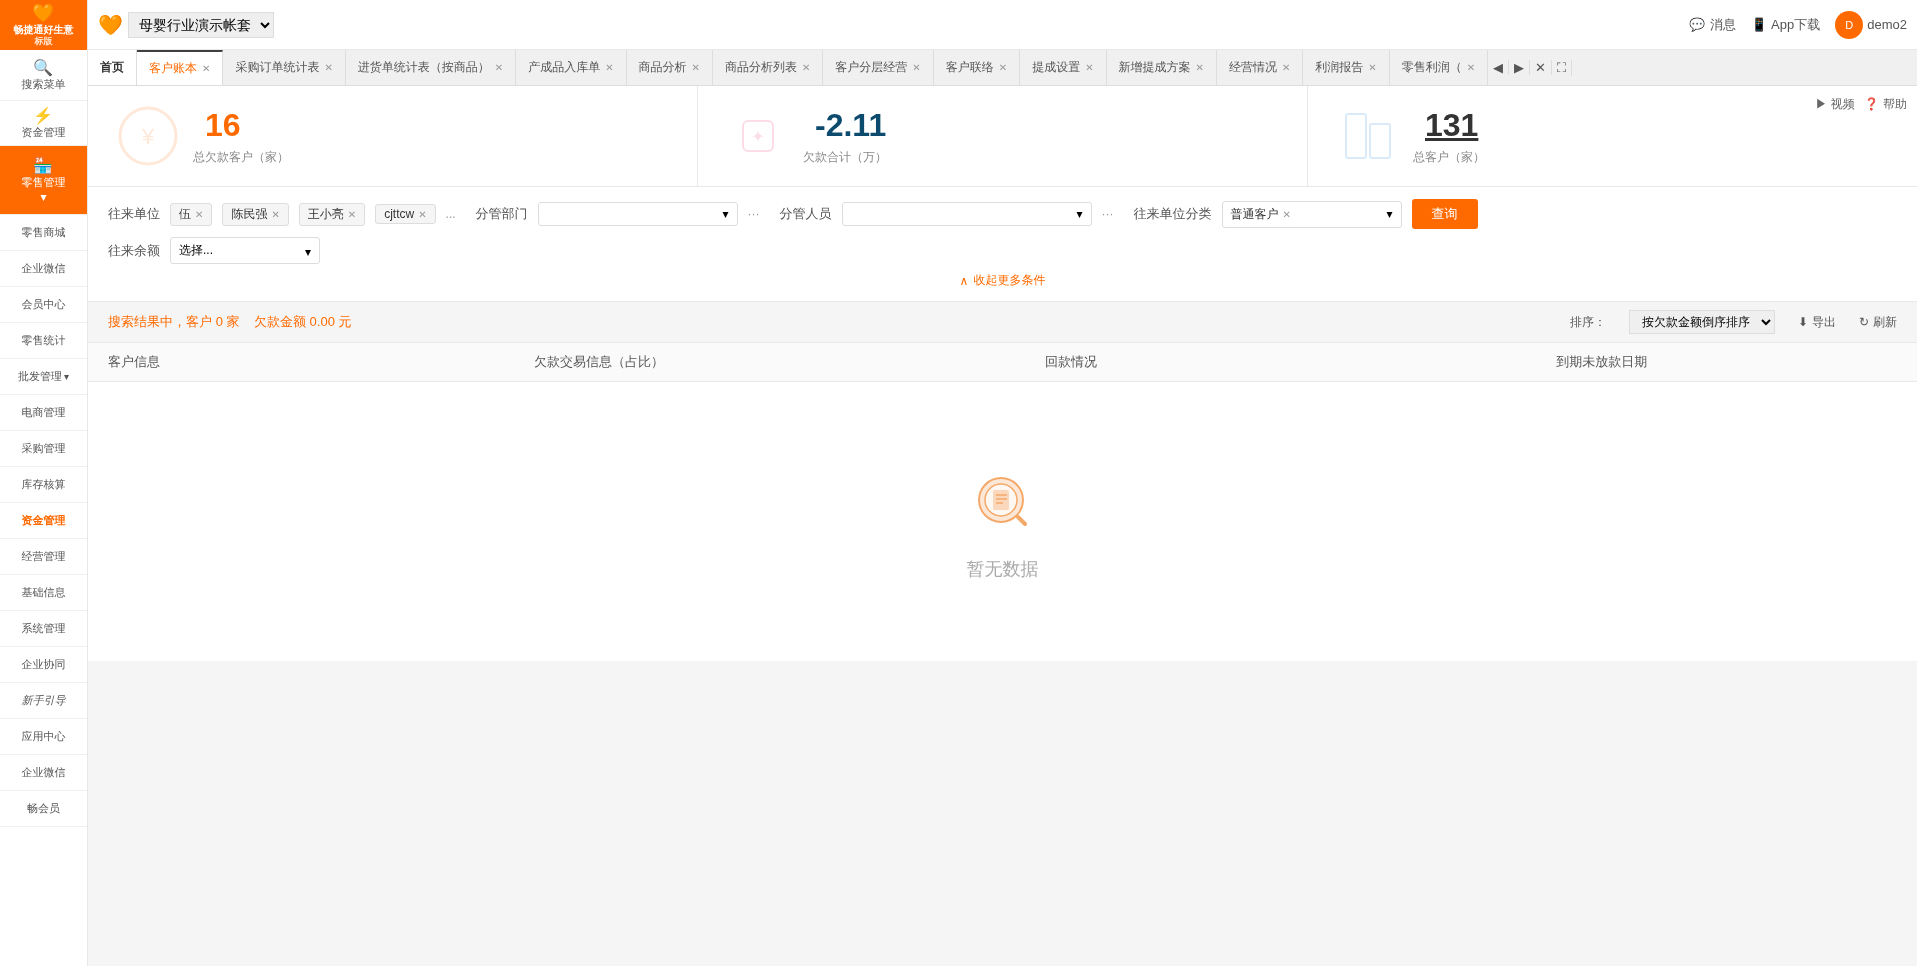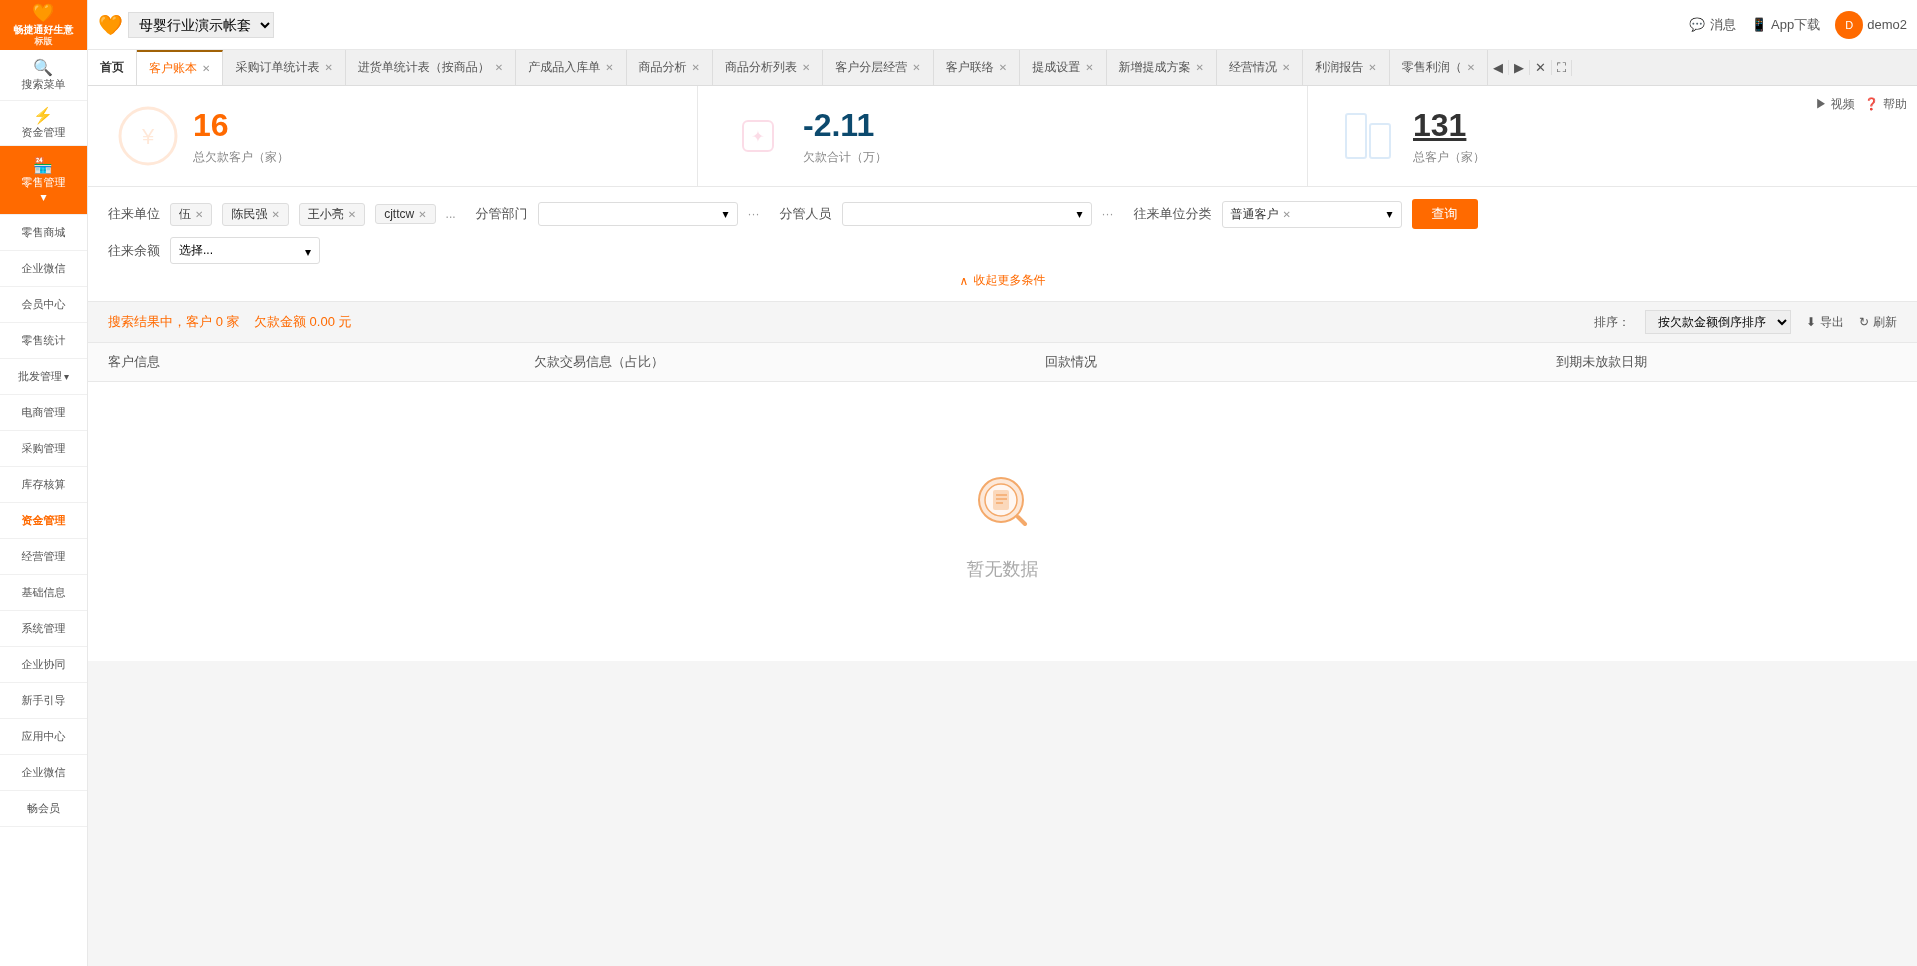--- a/index.html
+++ b/index.html
@@ -22,38 +22,38 @@
     .topbar-brand { display: flex; align-items: center; gap: 5px; font-size: 13px; color: #333; }
     .topbar-brand select { border: 1px solid #ddd; padding: 3px 6px; font-size: 12px; }
     .topbar-spacer { flex: 1; }
     .topbar-actions { display: flex; align-items: center; gap: 15px; color: #555; font-size: 13px; }
     .topbar-actions .action-item { display: flex; align-items: center; gap: 4px; cursor: pointer; }
     .avatar { width: 28px; height: 28px; border-radius: 50%; background: #ff6a00; display: flex; align-items: center; justify-content: center; color: white; font-size: 11px; }
 
     
     .tabbar { height: 36px; background: #f0f0f0; display: flex; align-items: center; overflow-x: hidden; border-bottom: 1px solid #ddd; }
     .tab { padding: 0 12px; height: 36px; display: flex; align-items: center; font-size: 12px; cursor: pointer; white-space: nowrap; border-right: 1px solid #ddd; color: #555; gap: 5px; flex-shrink: 0; }
-    .tab.active { background: #fff; color: #ff6a00; border-top: 2px solid #a16207; }
+    .tab.active { background: #fff; color: #ff6a00; border-top: 2px solid #404040; }
     .tab .close-x { color: #999; font-size: 10px; }
     .tab-home { background: #fff; font-weight: bold; color: #333; }
     .tabbar-nav { display: flex; align-items: center; padding: 0 5px; cursor: pointer; color: #555; border-right: 1px solid #ddd; }
 
     
     .content { flex: 1; overflow-y: auto; background: #f5f5f5; }
 
     
     .stats-row { display: flex; background: #fff; border-bottom: 1px solid #e8e8e8; }
     .stat-card { flex: 1; padding: 20px 30px; display: flex; align-items: center; gap: 15px; border-right: 1px solid #e8e8e8; position: relative; }
     .stat-card:last-child { border-right: none; }
     .stat-icon { width: 60px; height: 60px; opacity: 0.15; display: flex; align-items: center; justify-content: center; font-size: 40px; }
     .stat-icon.orange { color: #ff6a00; }
     .stat-icon.pink { color: #e91e63; }
     .stat-icon.blue { color: #1976d2; }
     .stat-info { display: flex; flex-direction: column; gap: 5px; }
-    .stat-value { font-size: 32px; font-weight: bold; }
+    .stat-value { font-size: 32px; font-weight: bold; margin-left: 12px; }
     .stat-value.orange { color: #ff6a00; }
     .stat-value.red { color: #0c4a6e; }
     .stat-value.black { color: #333; text-decoration: underline; }
     .stat-label { font-size: 12px; color: #888; }
     .stat-help { position: absolute; right: 10px; top: 10px; display: flex; gap: 10px; font-size: 12px; color: #666; }
     .stat-help span { cursor: pointer; }
 
     
     .filter-area { background: #fff; padding: 12px 20px; border-bottom: 1px solid #e8e8e8; }
     .filter-row { display: flex; align-items: center; gap: 10px; margin-bottom: 8px; flex-wrap: wrap; }
@@ -62,21 +62,21 @@
     .filter-tag .remove { cursor: pointer; color: #999; font-size: 10px; }
     .filter-more { color: #999; cursor: pointer; font-size: 12px; }
     .filter-select { border: 1px solid #ddd; padding: 4px 8px; font-size: 12px; border-radius: 3px; background: #fff; min-width: 120px; display: flex; align-items: center; justify-content: space-between; cursor: pointer; }
     .filter-select-wide { min-width: 200px; }
     .filter-collapse { display: flex; align-items: center; justify-content: center; gap: 5px; color: #ff6a00; font-size: 12px; cursor: pointer; margin-top: 5px; }
 
     
     .search-result-bar { background: #f5f5f5; padding: 8px 20px; display: flex; align-items: center; justify-content: space-between; border-bottom: 1px solid #e8e8e8; }
     .search-result-info { font-size: 13px; color: #333; }
     .search-result-info span { color: #ff6a00; }
-    .search-actions { display: flex; align-items: center; gap: 15px; font-size: 12px; color: #555; }
+    .search-actions { display: flex; align-items: center; gap: 23px; font-size: 12px; color: #555; }
     .search-actions .sort-select { border: 1px solid #ddd; padding: 3px 8px; font-size: 12px; }
     .search-action-btn { display: flex; align-items: center; gap: 4px; cursor: pointer; color: #555; }
 
     
     .table-container { background: #fff; margin: 0; }
     .table-header { display: flex; padding: 10px 20px; background: #fafafa; border-bottom: 1px solid #e8e8e8; }
     .table-header-cell { font-size: 13px; color: #555; font-weight: 500; }
     .th-customer { flex: 2.5; }
     .th-debt { flex: 3; }
     .th-repay { flex: 3; }
@@ -169,21 +169,21 @@
 
   <div class="sidebar-item">
     <div style="font-size:11px;">系统管理</div>
   </div>
 
   <div class="sidebar-item">
     <div style="font-size:11px;">企业协同</div>
   </div>
 
   <div class="sidebar-item">
-    <div style="font-size:11px;">新手引导</div>
+    <div style="font-size:11px;font-style:italic;">新手引导</div>
   </div>
 
   <div class="sidebar-item">
     <div style="font-size:11px;">应用中心</div>
   </div>
 
   <div class="sidebar-item">
     <div style="font-size:11px;">企业微信</div>
   </div>
 

